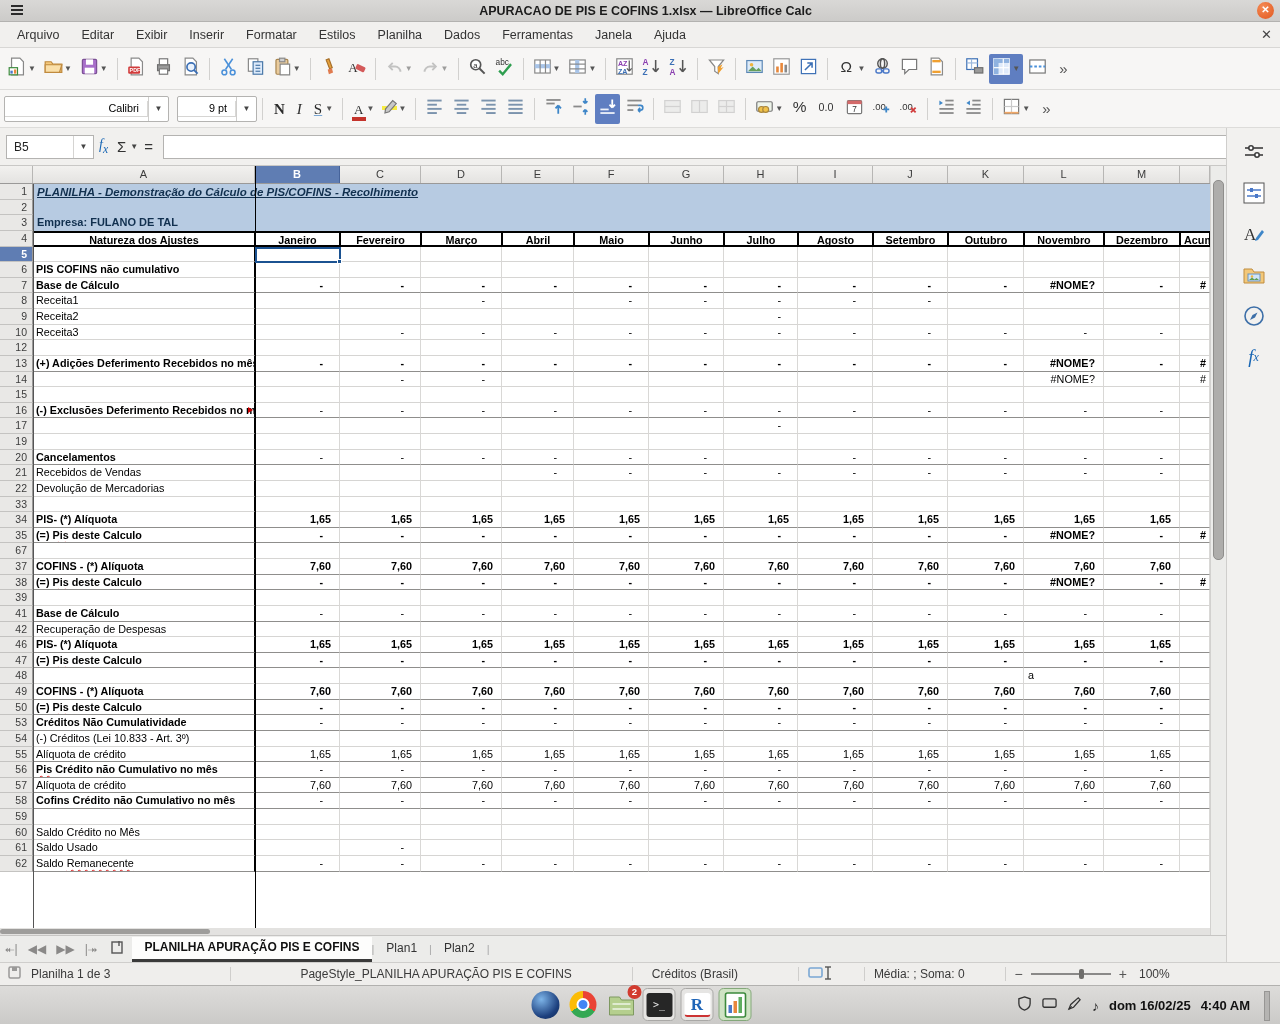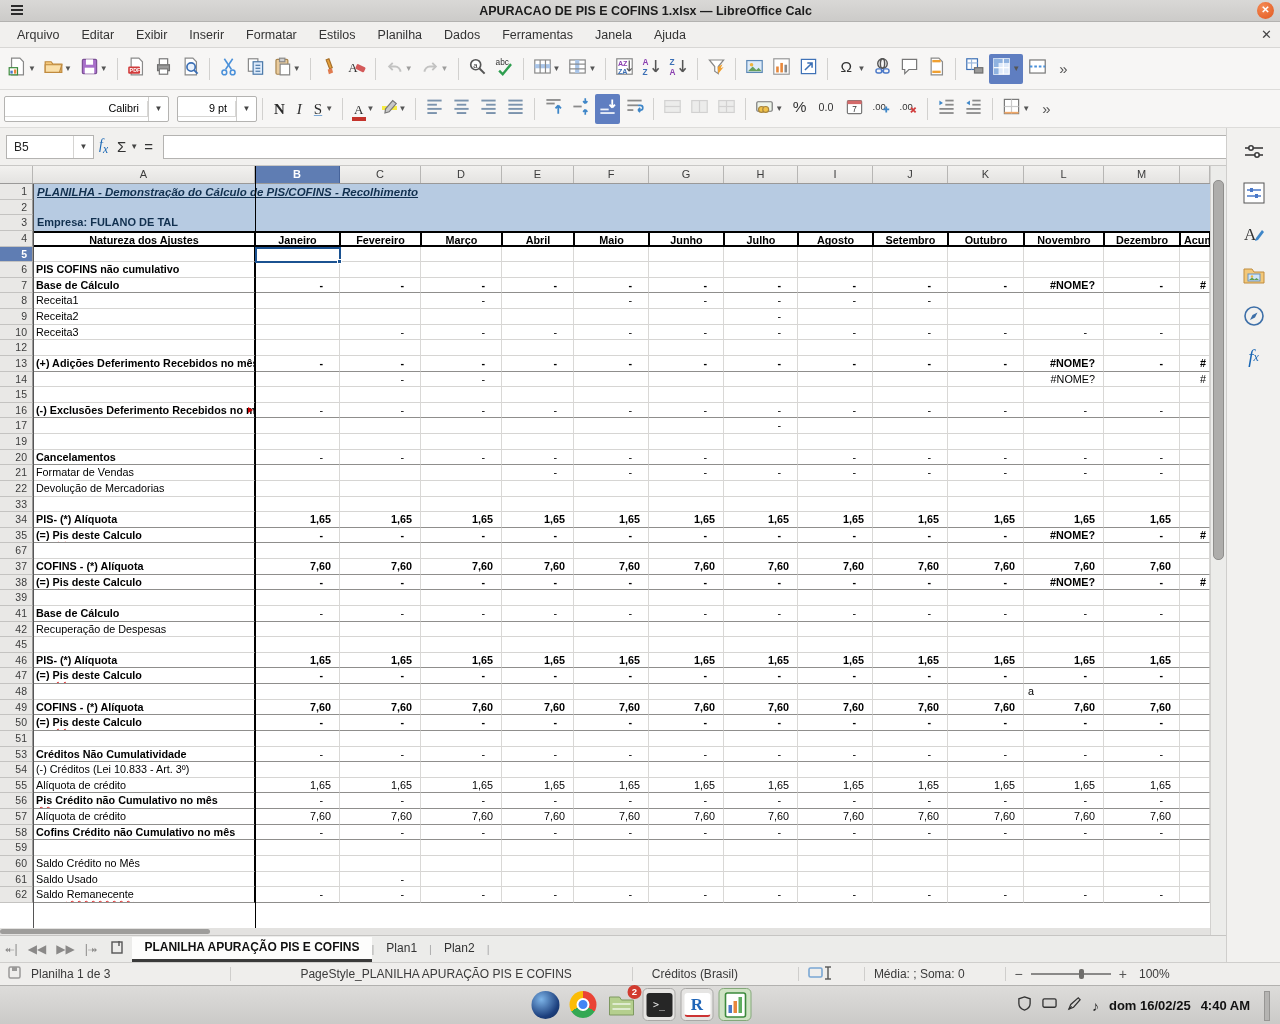--- a/index.html
+++ b/index.html
@@ -874,21 +874,21 @@
         <div class="cv" style="width: 74px;"></div>
         <div class="cv dash" style="width: 75px;">-</div>
         <div class="cv dash" style="width: 75px;">-</div>
         <div class="cv dash" style="width: 76px;">-</div>
         <div class="cv dash" style="width: 80px;">-</div>
         <div class="cv dash" style="width: 76px;">-</div>
         <div class="cv" style="width: 30px; padding-right: 3px;"></div>
       </div>
       <div class="row">
         <div class="rh">21</div>
-        <div class="ca">Formatar de Vendas</div>
+        <div class="ca">Recebidos de Vendas</div>
         <div class="cv" style="width: 85px;"></div>
         <div class="cv" style="width: 81px;"></div>
         <div class="cv" style="width: 81px;"></div>
         <div class="cv dash" style="width: 72px;">-</div>
         <div class="cv dash" style="width: 75px;">-</div>
         <div class="cv dash" style="width: 75px;">-</div>
         <div class="cv dash" style="width: 74px;">-</div>
         <div class="cv dash" style="width: 75px;">-</div>
         <div class="cv dash" style="width: 75px;">-</div>
         <div class="cv dash" style="width: 76px;">-</div>
@@ -1059,37 +1059,20 @@
         <div class="cv" style="width: 75px;"></div>
         <div class="cv" style="width: 75px;"></div>
         <div class="cv" style="width: 74px;"></div>
         <div class="cv" style="width: 75px;"></div>
         <div class="cv" style="width: 75px;"></div>
         <div class="cv" style="width: 76px;"></div>
         <div class="cv" style="width: 80px;"></div>
         <div class="cv" style="width: 76px;"></div>
         <div class="cv" style="width: 30px; padding-right: 3px;"></div>
       </div>
-      <div class="row">
-        <div class="rh">45</div>
-        <div class="ca"></div>
-        <div class="cv" style="width: 85px;"></div>
-        <div class="cv" style="width: 81px;"></div>
-        <div class="cv" style="width: 81px;"></div>
-        <div class="cv" style="width: 72px;"></div>
-        <div class="cv" style="width: 75px;"></div>
-        <div class="cv" style="width: 75px;"></div>
-        <div class="cv" style="width: 74px;"></div>
-        <div class="cv" style="width: 75px;"></div>
-        <div class="cv" style="width: 75px;"></div>
-        <div class="cv" style="width: 76px;"></div>
-        <div class="cv" style="width: 80px;"></div>
-        <div class="cv" style="width: 76px;"></div>
-        <div class="cv" style="width: 30px; padding-right: 3px;"></div>
-      </div>
       <div class="row sec">
         <div class="rh">46</div>
         <div class="ca bold">PIS- (*) Alíquota</div>
         <div class="cv bold" style="width: 85px;">1,65</div>
         <div class="cv bold" style="width: 81px;">1,65</div>
         <div class="cv bold" style="width: 81px;">1,65</div>
         <div class="cv bold" style="width: 72px;">1,65</div>
         <div class="cv bold" style="width: 75px;">1,65</div>
         <div class="cv bold" style="width: 75px;">1,65</div>
         <div class="cv bold" style="width: 74px;">1,65</div>
@@ -1159,37 +1142,20 @@
         <div class="cv dash bold" style="width: 81px;">-</div>
         <div class="cv dash bold" style="width: 72px;">-</div>
         <div class="cv dash bold" style="width: 75px;">-</div>
         <div class="cv dash bold" style="width: 75px;">-</div>
         <div class="cv dash bold" style="width: 74px;">-</div>
         <div class="cv dash bold" style="width: 75px;">-</div>
         <div class="cv dash bold" style="width: 75px;">-</div>
         <div class="cv dash bold" style="width: 76px;">-</div>
         <div class="cv dash bold" style="width: 80px;">-</div>
         <div class="cv dash bold" style="width: 76px;">-</div>
-        <div class="cv" style="width: 30px; padding-right: 3px;"></div>
-      </div>
-      <div class="row">
-        <div class="rh">51</div>
-        <div class="ca"></div>
-        <div class="cv" style="width: 85px;"></div>
-        <div class="cv" style="width: 81px;"></div>
-        <div class="cv" style="width: 81px;"></div>
-        <div class="cv" style="width: 72px;"></div>
-        <div class="cv" style="width: 75px;"></div>
-        <div class="cv" style="width: 75px;"></div>
-        <div class="cv" style="width: 74px;"></div>
-        <div class="cv" style="width: 75px;"></div>
-        <div class="cv" style="width: 75px;"></div>
-        <div class="cv" style="width: 76px;"></div>
-        <div class="cv" style="width: 80px;"></div>
-        <div class="cv" style="width: 76px;"></div>
         <div class="cv" style="width: 30px; padding-right: 3px;"></div>
       </div>
       <div class="row sec">
         <div class="rh">53</div>
         <div class="ca bold">Créditos Não Cumulatividade</div>
         <div class="cv dash" style="width: 85px;">-</div>
         <div class="cv dash" style="width: 81px;">-</div>
         <div class="cv dash" style="width: 81px;">-</div>
         <div class="cv dash" style="width: 72px;">-</div>
         <div class="cv dash" style="width: 75px;">-</div>

